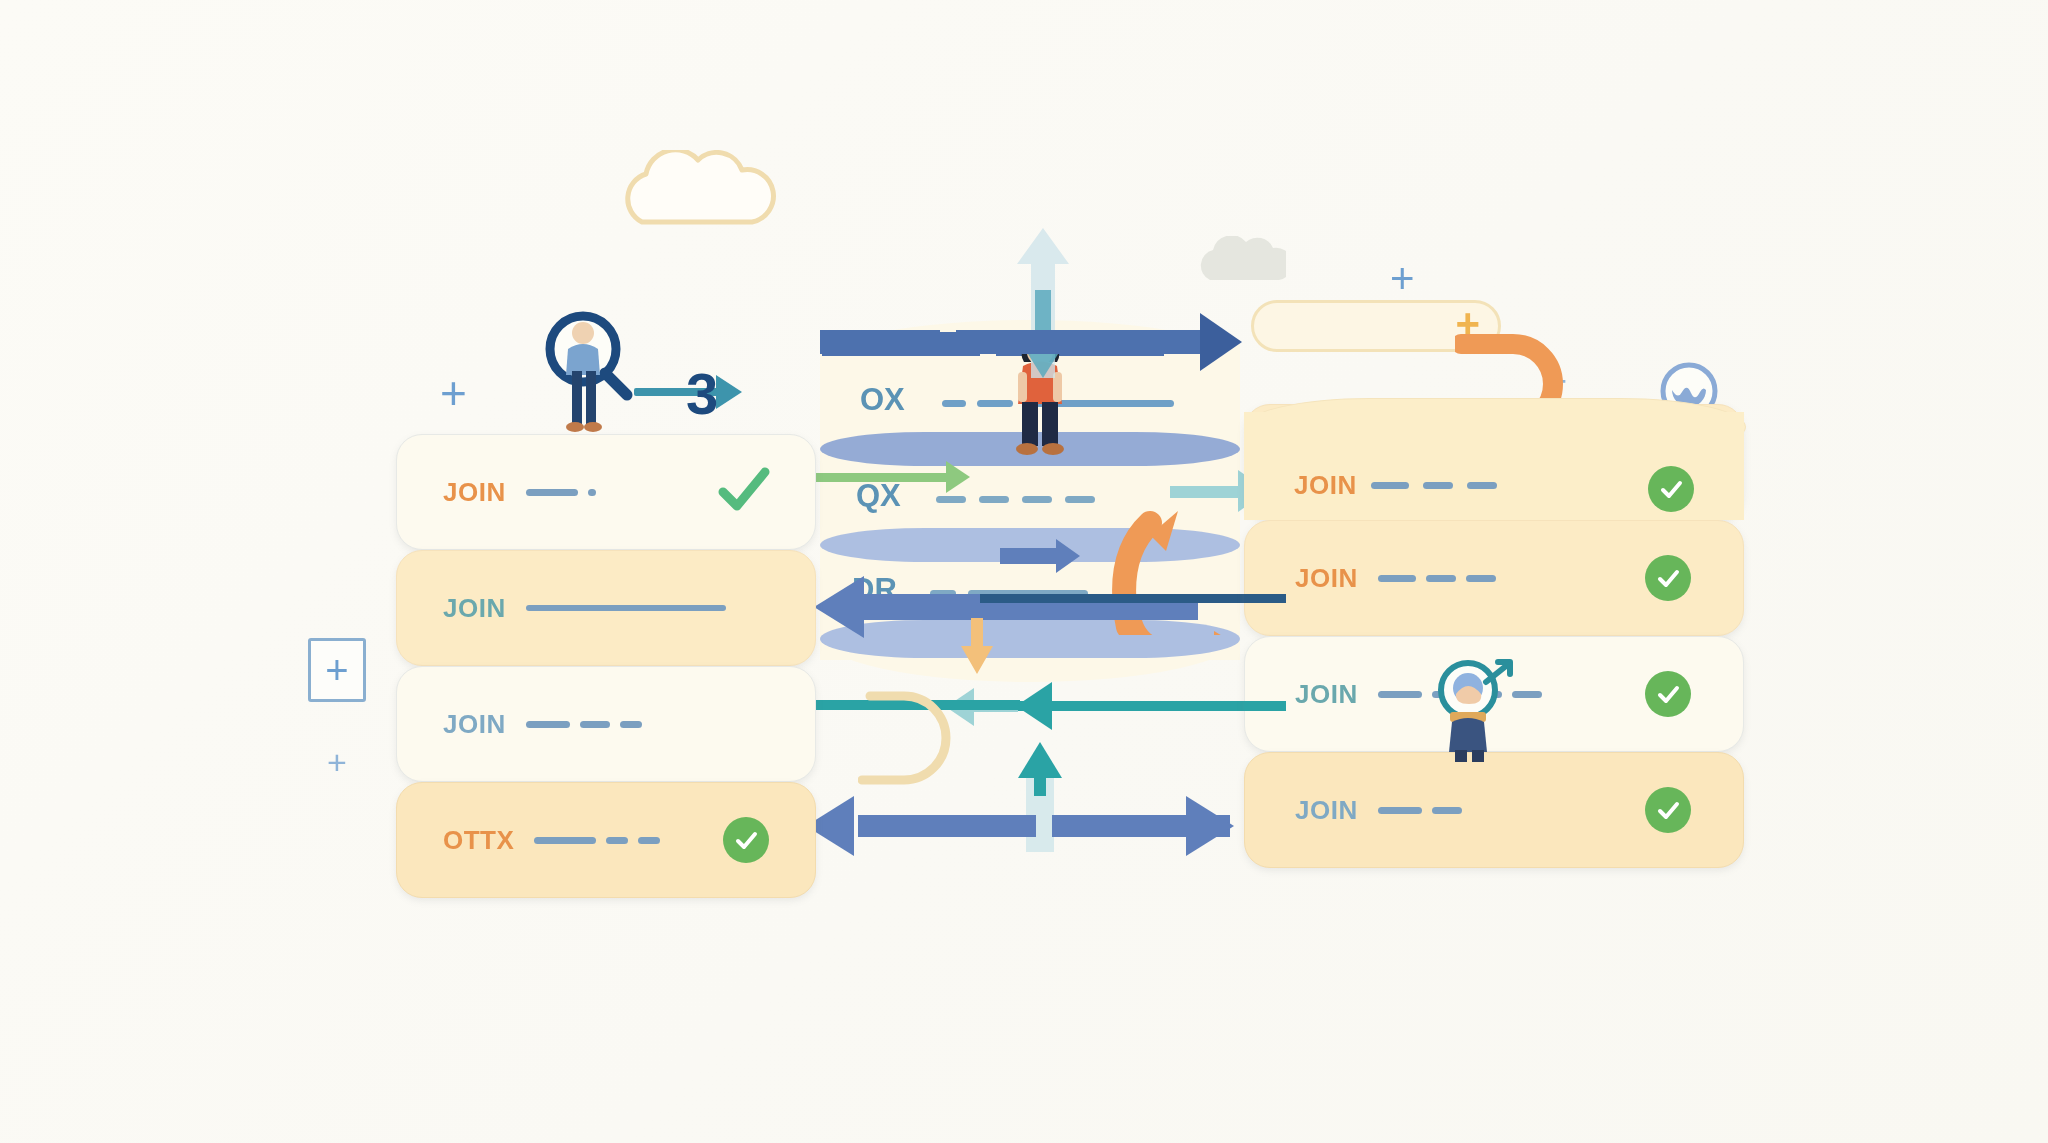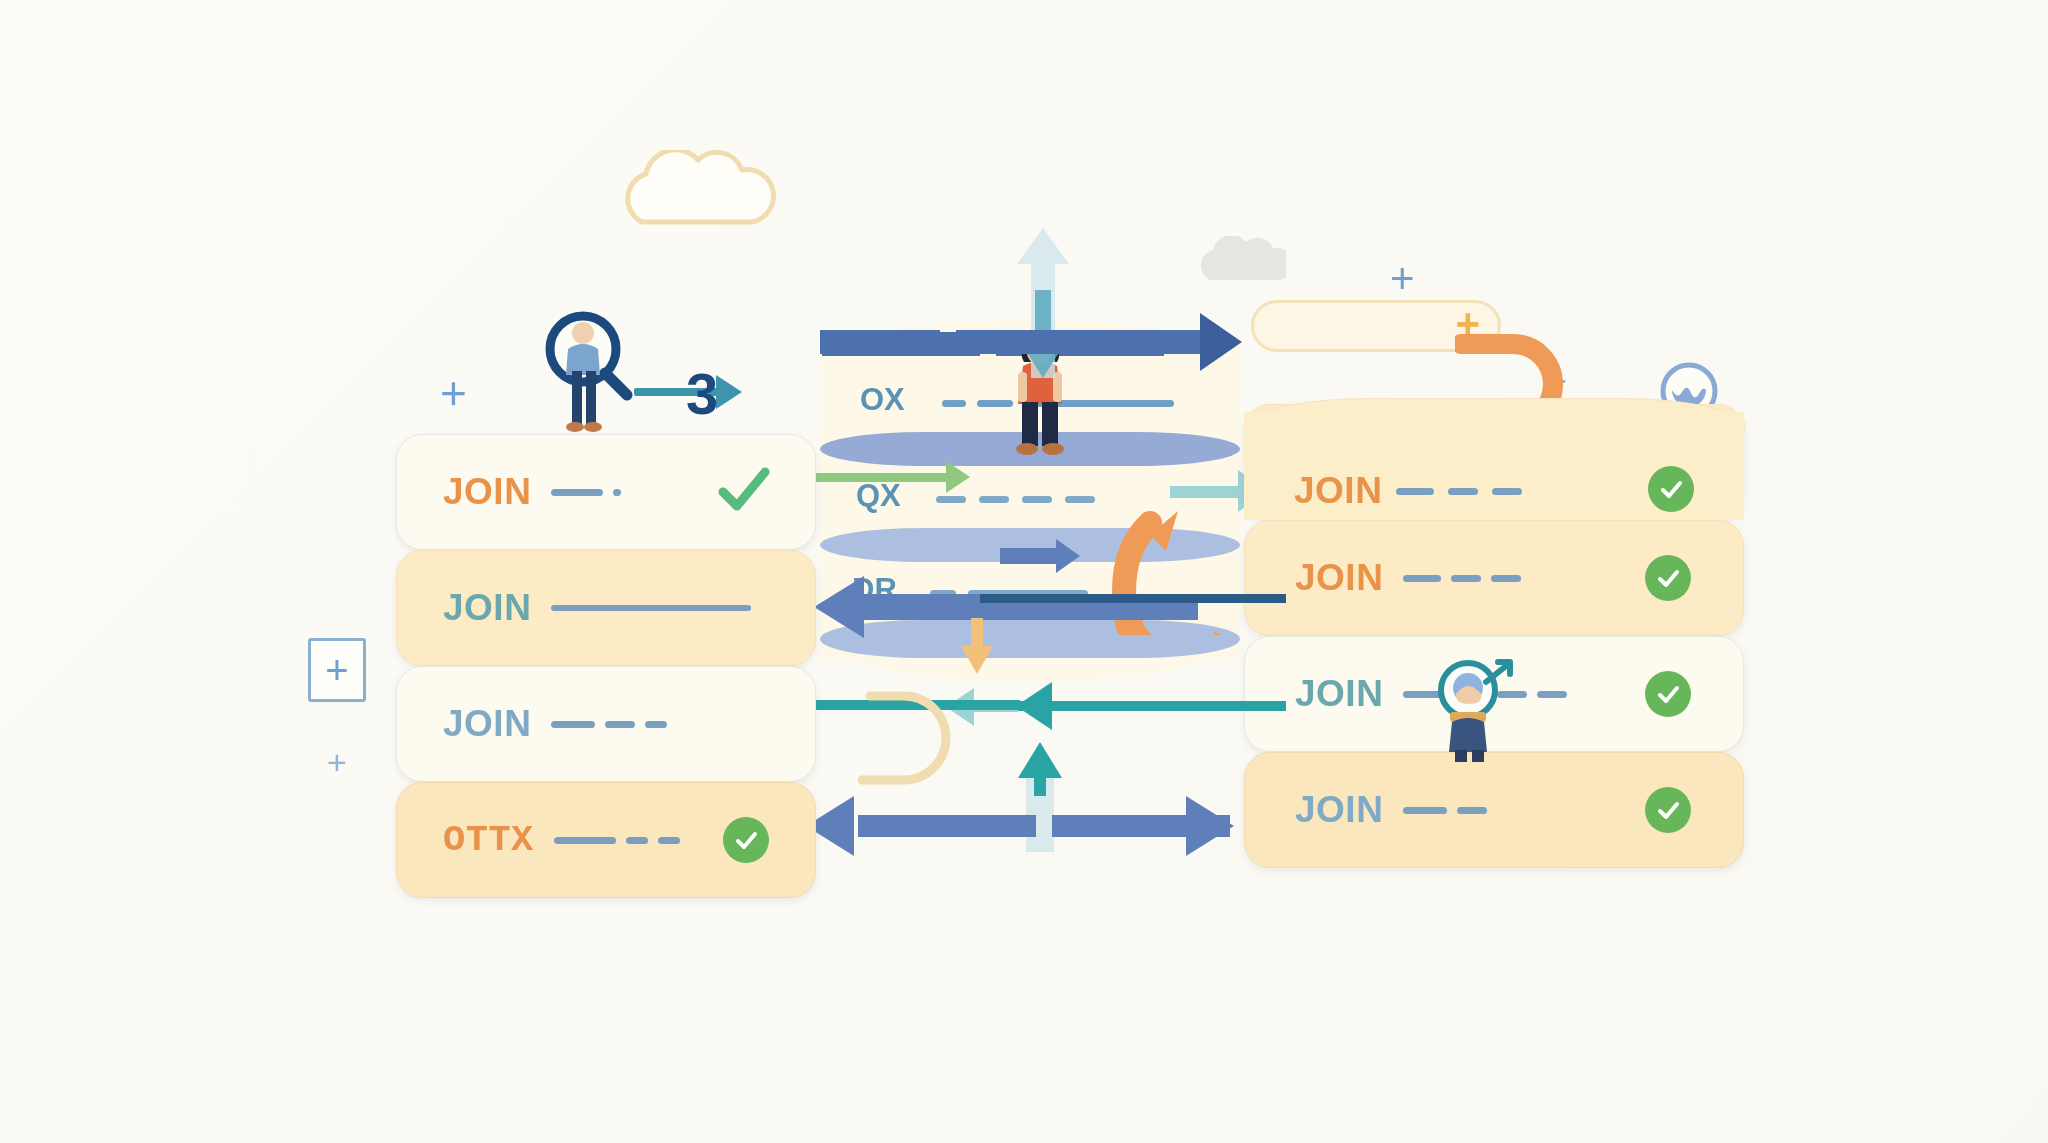--- a/index.html
+++ b/index.html
@@ -17,21 +17,21 @@
     position:absolute;
     border-radius:26px;
     display:flex;align-items:center;
     box-shadow:0 3px 7px rgba(120,130,140,.13);
     box-sizing:border-box;
   }
   .card.pale{background:#fdfaef;border:1px solid #e7e9e6;}
   .card.amber{background:#fcebc5;border:1px solid #f6e2bb;}
   .card.amber2{background:#fbe7bd;border:1px solid #f3dcae;}
 
-  .lbl{font-size:37px;font-weight:700;letter-spacing:.5px;}
+  .lbl{font-size:26px;font-weight:700;letter-spacing:.5px;}
   .lbl.orange{color:#e8924a;}
   .lbl.teal{color:#6aa8ad;}
   .lbl.blue{color:#7fa9c4;}
 
   
   .dashes{display:flex;align-items:center;gap:10px;margin-left:20px;}
   .dash{height:7px;border-radius:4px;background:#7b9fc0;}
   .solidline{height:6px;border-radius:3px;background:#7b9fc0;}
 
   
@@ -257,21 +257,21 @@
   <div class="card pale" style="left:396px;top:666px;width:420px;height:116px;">
     <span class="lbl blue" style="margin-left:46px;">JOIN</span>
     <span class="dashes">
       <span class="dash" style="width:44px;"></span>
       <span class="dash" style="width:30px;"></span>
       <span class="dash" style="width:22px;"></span>
     </span>
   </div>
 
   <div class="card amber2" style="left:396px;top:782px;width:420px;height:116px;">
-    <span class="lbl orange" style="margin-left:46px;font-family:Liberation Mono, monospace;">OTTX</span>
+    <span class="lbl orange" style="margin-left:46px;">OTTX</span>
     <span class="dashes">
       <span class="dash" style="width:62px;"></span>
       <span class="dash" style="width:22px;"></span>
       <span class="dash" style="width:22px;"></span>
     </span>
     <span class="check" style="margin-left:auto;margin-right:46px;">
       <svg viewBox="0 0 28 28">
           <path d="M6 15 L12 21 L23 8" fill="none" stroke="#ffffff" stroke-width="4" stroke-linecap="round" stroke-linejoin="round"></path>
         </svg>
     </span>

